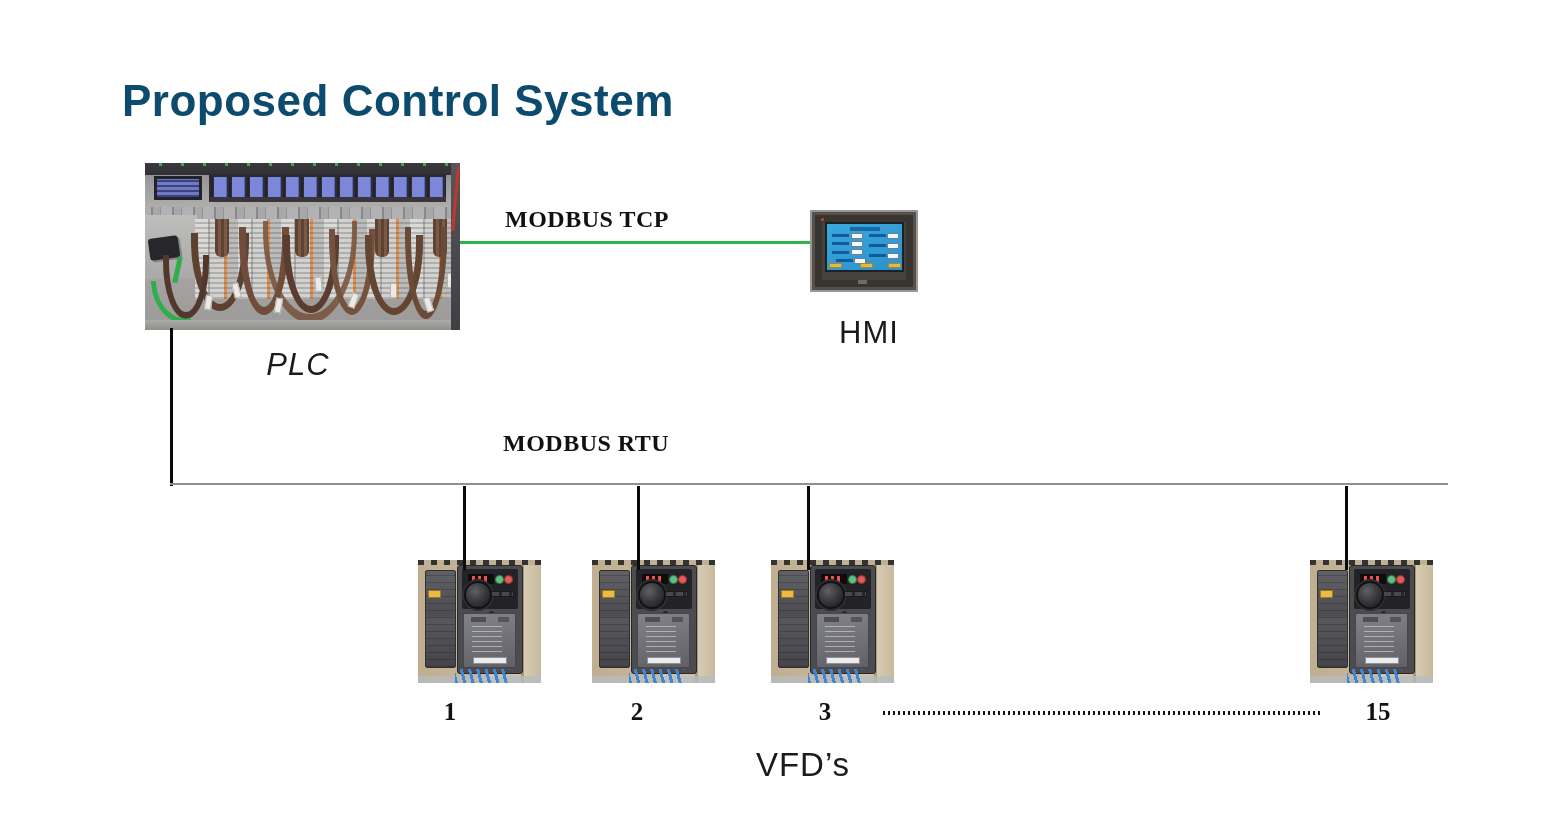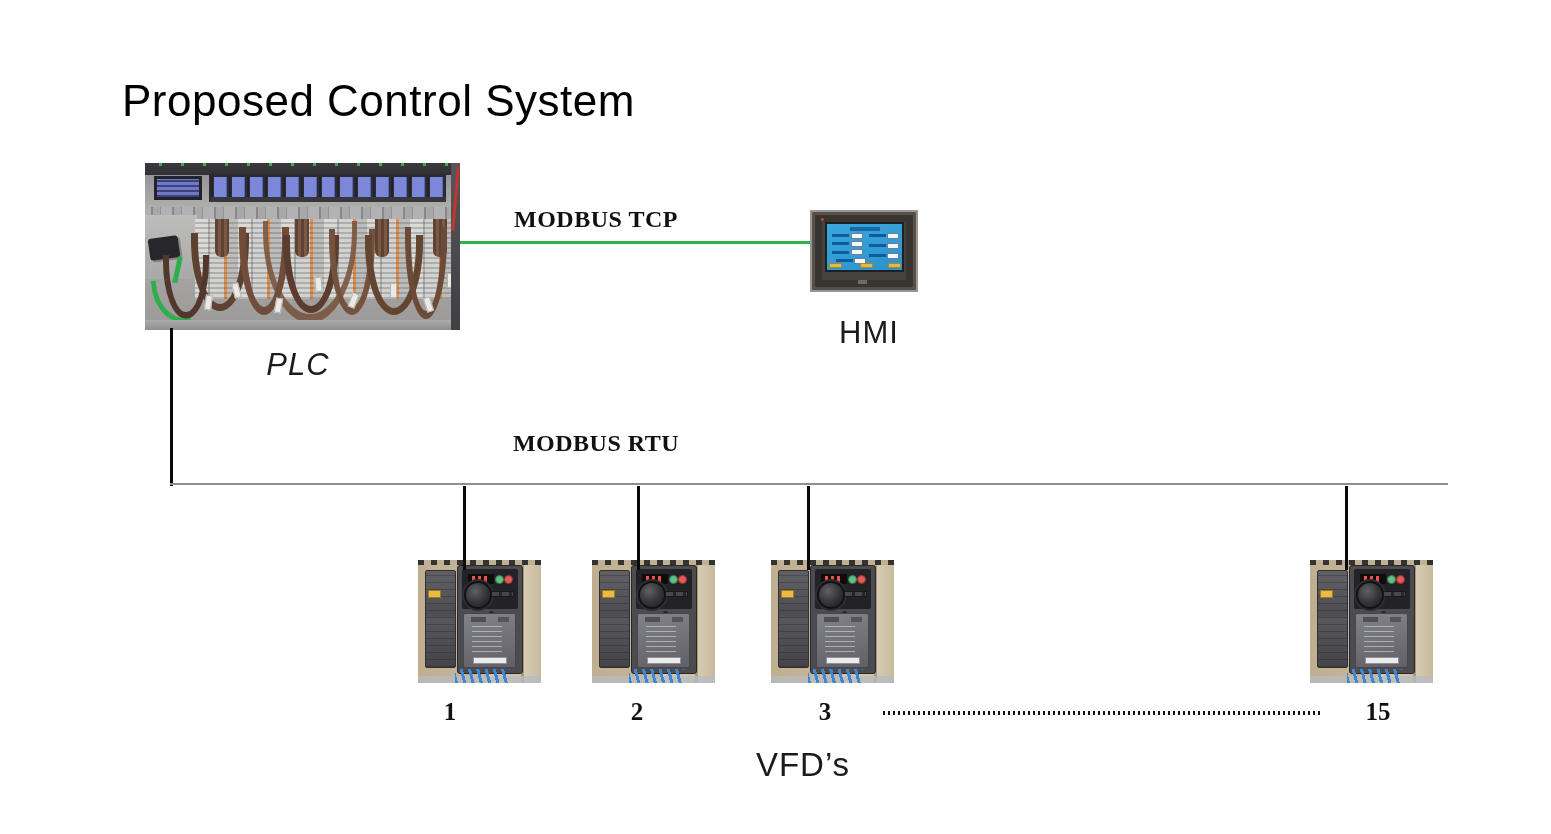--- a/index.html
+++ b/index.html
@@ -1,28 +1,28 @@
 <!DOCTYPE html>
 <html><head>
 <meta charset="utf-8">
 <style>
   html,body { margin:0; padding:0; background:#ffffff; }
   .canvas { position:relative; width:1551px; height:834px; background:#ffffff; overflow:hidden;
             font-family:"Liberation Sans", sans-serif; }
   .canvas * { position:absolute; box-sizing:border-box; }
 
   
-  .title { left:122px; top:76px; font-size:44px; font-weight:400; color:#000000;
+  .title { left:122px; top:76px; font-size:44px; font-weight:700; color:#0c4a6e;
            letter-spacing:.5px; margin:0; white-space:nowrap; }
   .device-label { font-weight:400; font-size:31px; color:#1b1b1b; text-align:center; letter-spacing:1px; }
   .plc-label { left:233px; top:347px; width:130px;font-style:italic; }
   .hmi-label { left:808px; top:315px; width:122px; }
   .vfd-group-label { left:740px; top:746px; width:126px; font-size:33px; }
   .bus-label { font-family:"Liberation Serif", serif; font-weight:700; font-size:24px;
-               color:#111; text-align:center; letter-spacing:.5px; }
+               color:#111; text-align:left; letter-spacing:.5px; }
   .tcp-label { left:505px; top:206px; width:182px; }
   .rtu-label { left:503px; top:430px; width:186px; }
   .vfd-number { top:698px; width:40px; text-align:center; font-family:"Liberation Serif", serif;
                 font-weight:700; font-size:25px; color:#111; }
   .n1 { left:430px; } .n2 { left:617px; } .n3 { left:805px; } .n4 { left:1358px; }
 
   
   .tcp-line { left:460px; top:241px; width:350px; height:3px; background:#2eb24a; }
   .plc-drop { left:170px; top:328px; width:3px; height:158px; background:#0a0a0a; }
   .bus-line { left:170px; top:483px; width:1278px; height:2px; background:#111;

